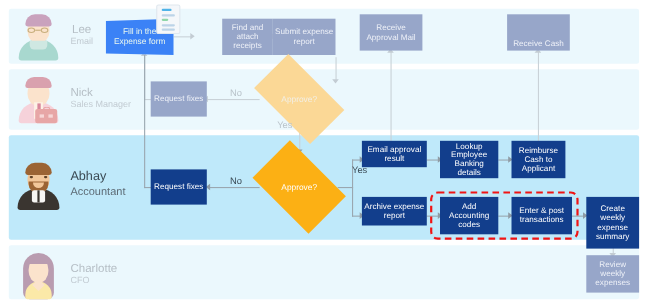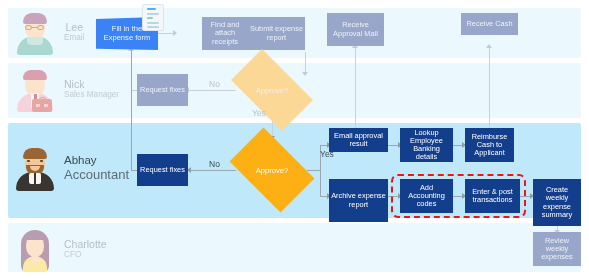--- a/index.html
+++ b/index.html
@@ -12,21 +12,21 @@
   .lane-active{background:#bfe9fa;}
 
   .actor{position:absolute;display:flex;align-items:center;gap:8px;}
   .actor .avatar{position:relative;width:42px;height:46px;flex:0 0 42px;}
   .actor .who{line-height:1.18;}
   .actor .nm{font-size:10.5px;}
   .actor .rl{font-size:8.2px;}
   .actor.dim .nm{color:#b6bfc6;}
   .actor.dim .rl{color:#c2cbd2;}
   .actor.bold .nm{color:#3b4a54;font-size:11.5px;}
-  .actor.bold .rl{color:#5d6b75;font-size:13px;}
+  .actor.bold .rl{color:#5d6b75;font-size:10px;}
 
   
   .av-head{position:absolute;border-radius:50% 50% 46% 46%;}
   .av-hair{position:absolute;}
   .av-body{position:absolute;border-radius:20px 20px 3px 3px;}
 
   .node{position:absolute;display:flex;align-items:center;justify-content:center;text-align:center;box-sizing:border-box;padding:2px;}
   .node span{display:block;line-height:1.1;}
 
   .n-faded{background:#97a6c9;color:#eef1f8;font-size:7.4px;}
@@ -209,21 +209,21 @@
   </div>
 
   <div class="node n-faded" style="left:248px;top:17px;width:57px;height:33px;">
     <span>Submit expense report</span>
   </div>
 
   <div class="node n-faded" style="left:327px;top:13px;width:57px;height:33px;justify-content:flex-end;">
     <span>Receive Approval Mail</span>
   </div>
 
-  <div class="node n-faded" style="left:461px;top:13px;width:57px;height:22px;">
+  <div class="node n-faded" style="left:461px;top:13px;width:57px;height:33px;align-items:flex-end;">
     <span>Receive Cash</span>
   </div>
 
   <div class="node n-faded" style="left:137px;top:74px;width:51px;height:32px;">
     <span>Request fixes</span>
   </div>
 
   <div class="diamond d-faded" style="left:236px;top:68px;width:72px;height:44px;">
     <div class="dshape"></div>
     <div class="dlabel">Approve?</div>
@@ -247,21 +247,21 @@
   <div class="node n-dark" style="left:329px;top:128px;width:59px;height:24px;">
     <span>Email approval result</span>
   </div>
   <div class="node n-dark" style="left:400px;top:128px;width:53px;height:34px;">
     <span>Lookup Employee Banking details</span>
   </div>
   <div class="node n-dark" style="left:465px;top:128px;width:49px;height:34px;">
     <span>Reimburse Cash to Applicant</span>
   </div>
 
-  <div class="node n-dark" style="left:329px;top:179px;width:59px;height:43px;">
+  <div class="node n-dark" style="left:329px;top:179px;width:59px;height:26px;">
     <span>Archive expense report</span>
   </div>
 
   <div class="highlight" style="left:391px;top:174px;width:135px;height:44px;"></div>
 
   <div class="node n-dark" style="left:400px;top:179px;width:53px;height:34px;">
     <span>Add Accounting codes</span>
   </div>
   <div class="node n-dark" style="left:465px;top:179px;width:55px;height:34px;">
     <span>Enter &amp; post transactions</span>

